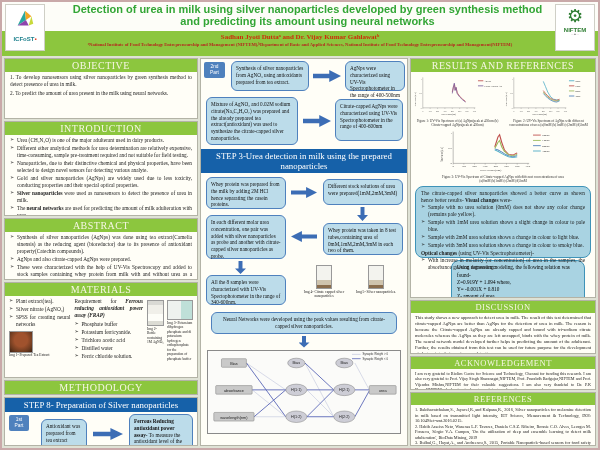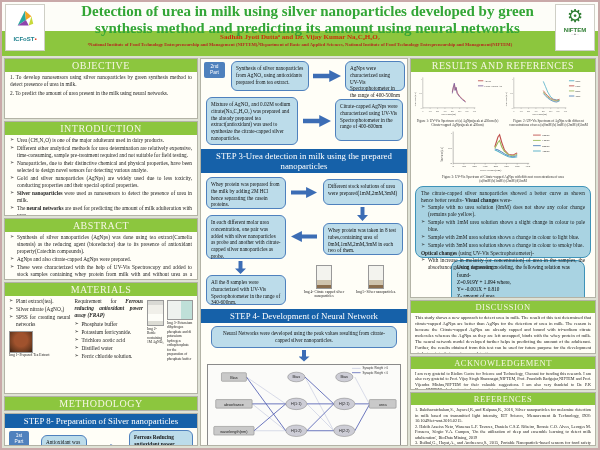--- a/index.html
+++ b/index.html
@@ -1,21 +1,21 @@
 <!DOCTYPE html>
 <html><head>
 <meta charset="utf-8">
 <style>
   html,body{margin:0;padding:0;}
   .page{position:relative;width:600px;height:450px;background:#c9a9a9;box-sizing:border-box;padding:2px;font-family:"Liberation Serif",serif;overflow:hidden;}
   .inner{width:100%;height:100%;background:#dfe2d5;box-sizing:border-box;}
   
   .hdr{position:relative;height:54px;background:#fdfdf8;}
   .hdr-green{position:absolute;left:0;right:0;top:29px;height:25px;background:#8cc63e;text-align:center;}
-  .title{position:absolute;left:67px;right:52px;top:1px;text-align:center;font-family:Liberation Serif, serif;font-weight:bold;font-size:15px;line-height:1.1;color:#33a636;}
+  .title{position:absolute;left:67px;right:52px;top:1px;text-align:center;font-family:Liberation Sans, sans-serif;font-weight:bold;font-size:11px;line-height:1.1;color:#33a636;}
   .authors{margin-top:2px;font-size:7px;font-weight:bold;color:#cc2d0a;}
   .affil{font-size:4.6px;font-weight:bold;color:#b5281e;margin-top:1px;padding:0 40px;}
   .logo{position:absolute;top:2px;width:40px;height:47px;background:#fff;border:1px solid #cfcfc6;box-sizing:border-box;text-align:center;z-index:3;}
   .logo.l{left:3px;} .logo.r{right:3px;}
   .logo-txt{font-family:"Liberation Sans",sans-serif;font-weight:bold;font-size:6px;}
   .icfost-mark{width:22px;height:22px;margin:4px auto 1px;}
   .gear{font-size:18px;line-height:22px;color:#2e7d32;}
   .niftem-sub{font-size:2.6px;color:#777;}
   
   .cols{display:flex;gap:2px;padding:2px;height:392px;box-sizing:border-box;}
@@ -52,21 +52,21 @@
   .nn-wrap{border:1px solid #8a8a8a;background:#fbfbf9;margin:2px 6px;}
 </style>
 </head>
 <body>
 
 <div class="page">
 <div class="inner">
 
   <div class="hdr">
     <div class="hdr-green">
-      <div class="authors">Sadhan Jyoti Duttaᵃ and Dr. Vijay Kumar Na₃C₆H₅O₇</div>
+      <div class="authors">Sadhan Jyoti Duttaᵃ and Dr. Vijay Kumar Gahlawatᵇ</div>
       <div class="affil">ᵃNational Institute of Food Technology Entrepreneurship and Management (NIFTEM),ᵇDepartment of Basic and Applied Sciences, National Institute of Food Technology Entrepreneurship and Management(NIFTEM)</div>
     </div>
     <div class="title">Detection of urea in milk using silver nanoparticles developed by green synthesis method and predicting its amount using neural networks</div>
     <div class="logo l">
       <svg class="icfost-mark" viewBox="0 0 24 24">
         <polygon points="4,18 12,2 13,12" fill="#2aa8a0"></polygon>
         <polygon points="13,12 12,2 19,8" fill="#f5a623"></polygon>
         <polygon points="4,18 13,12 16,18" fill="#8e44ad"></polygon>
         <polygon points="16,18 19,8 21,16" fill="#c8d93a"></polygon>
       </svg>
@@ -101,21 +101,21 @@
             </div>
       </div>
       <div class="panel" style="height:62px">
         <div class="gbar">ABSTRACT</div>
         <div class="txt">
               <div class="bi">Synthesis of silver nanoparticles (AgNps) was done using tea extract(Camelia sinensis) as the reducing agent (bioreductor) due to its presence of antioxidant property(Catechin compounds).</div>
               <div class="bi">AgNps and also citrate-capped AgNps were prepared.</div>
               <div class="bi">These were characterized with the help of UV-Vis Spectroscopy and added to stock samples containing whey protein from milk with and without urea as a contaminant.</div>
             </div>
       </div>
-      <div class="panel" style="height:112px">
+      <div class="panel" style="height:96px">
         <div class="gbar">MATERIALS</div>
         <div style="display:flex;padding:2px 4px;gap:4px">
           <div style="width:34%">
             <div class="txt" style="padding:0">
                   <div class="bi">Plant extract(tea).</div>
                   <div class="bi">Silver nitrate  (AgNO₃)</div>
                   <div class="bi">SPSS for creating neural networks</div>
                 </div>
             <div class="ph ph-tea" style="width:24px;height:22px;margin-top:3px"></div>
             <div class="cap">Img 1- Prepared Tea Extract</div>
@@ -186,21 +186,20 @@
           <div class="abs" style="left:100px;top:92px;width:46px">
             <div class="ph ph-tubes" style="width:16px;height:24px;margin:0 auto 1px"></div>
             <div class="cap" style="text-align:center">Img 4- Citrate capped silver nanoparticles</div>
           </div>
           <div class="abs" style="left:152px;top:92px;width:46px">
             <div class="ph ph-tubes" style="width:16px;height:24px;margin:0 auto 1px"></div>
             <div class="cap" style="text-align:center">Img 5- Silver nanoparticles.</div>
           </div>
         </div>
 
-        <div class="bbar">STEP 4- Development of Neural Network</div>
         <div style="padding:3px 10px 0">
           <div class="fbox" style="text-align:center">Neural Networks were developed using the peak values resulting from citrate-capped silver nanoparticles.</div>
           <div class="arrD" style="width:11px;height:12px;margin:2px auto"></div>
         </div>
         <div class="nn-wrap">
           <svg viewBox="0 0 200 86" style="width:100%;display:block">
             <g stroke="#c6cbdf" stroke-width="0.7">
               <line x1="40" y1="12.5" x2="81" y2="40.5"></line>
                   <line x1="46" y1="40.5" x2="81" y2="68.5"></line>
               <line x1="48" y1="68.5" x2="81" y2="68.5"></line>

